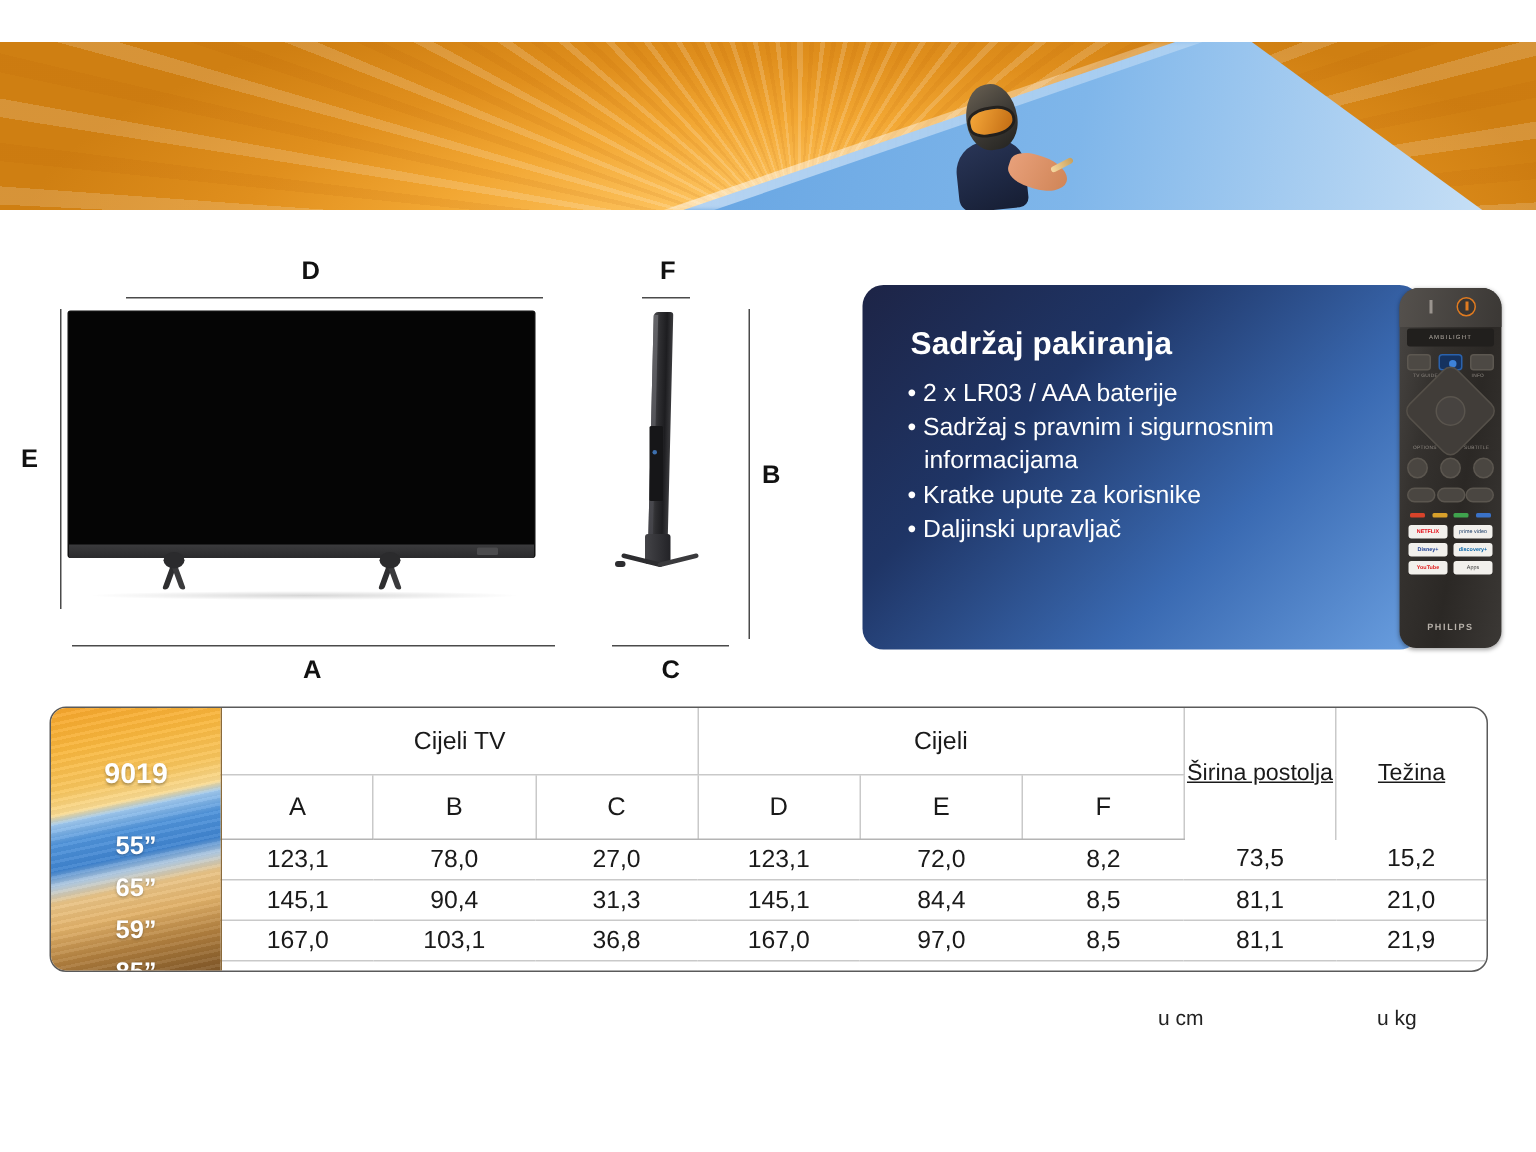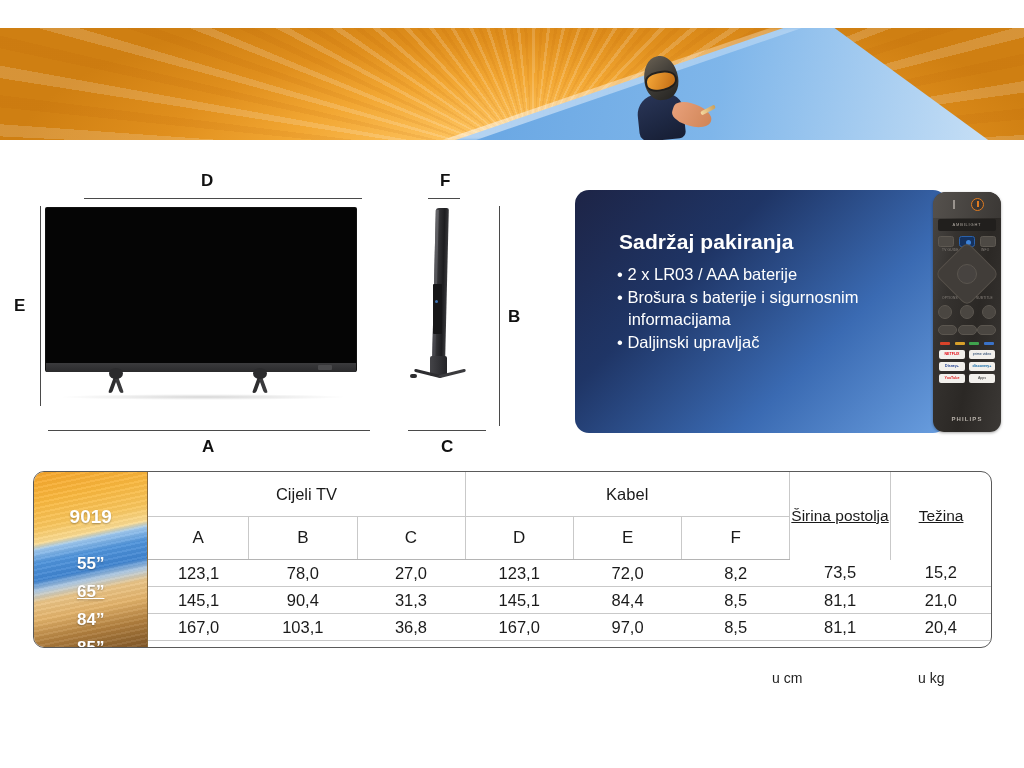--- a/index.html
+++ b/index.html
@@ -163,21 +163,21 @@
     position:absolute;left:2px;top:166px;width:7px;height:4px;
     background:#2d2d30;border-radius:2px;
   }
 
   
   .pkg{
     position:absolute;left:575px;top:190px;width:372px;height:243px;
     border-radius:14px;
     background:linear-gradient(135deg,#1d2446 0%,#1f3566 32%,#3a6ab2 66%,#6a9fe0 100%);
     color:#ffffff;
-    padding:16px;
+    padding:4px;
     box-sizing:border-box;
   }
   .pkg h2{
     margin:0;padding:24px 0 10px 28px;
     font-size:21px;font-weight:bold;letter-spacing:.1px;
   }
   .pkg ul{margin:0;padding:0 16px 0 26px;list-style:none;}
   .pkg li{
     font-size:16.5px;line-height:1.33;margin:0 0 1px 0;
     text-indent:-11px;padding-left:11px;
@@ -297,21 +297,21 @@
     content:"";position:absolute;left:0;top:0;width:100%;height:100%;
     background:repeating-linear-gradient(168deg,
       rgba(255,255,255,.07) 0 2px, rgba(0,0,0,.03) 2px 5px);
   }
   .thumb-label{
     position:absolute;width:100%;text-align:center;color:#fff;
     font-weight:bold;text-shadow:0 1px 2px rgba(0,0,0,.32);z-index:2;
   }
   .tl-model{top:34px;font-size:19px;}
   .tl-55{top:82px;font-size:17px;}
-  .tl-65{top:110px;font-size:17px;text-decoration:underline;}
+  .tl-65{top:110px;font-size:17px;}
   .tl-75{top:138px;font-size:17px;}
   .tl-85{top:166px;font-size:17px;}
   .grp{font-size:16.5px;}
   .sub{font-size:17px;}
   .val{font-size:16.5px;}
   .two-line{font-size:15.5px;line-height:1.15;text-decoration:underline;}
 
   .footnote{
     position:absolute;font-size:14px;color:#222;
   }
@@ -379,21 +379,22 @@
   <div class="dimlabel" style="left:441px;top:278px;">C</div>
 
   <div class="dimline-v" style="left:499px;top:46px;height:220px;"></div>
   <div class="dimlabel" style="left:508px;top:148px;">B</div>
 </div>
 
 <div class="pkg">
   <h2>Sadržaj pakiranja</h2>
   <ul>
     <li>2 x LR03 / AAA baterije</li>
-    <li>Brošura s baterije i sigurnosnim informacijama</li>
+    <li>Sadržaj s pravnim i sigurnosnim informacijama</li>
+    <li>Kratke upute za korisnike</li>
     <li>Daljinski upravljač</li>
   </ul>
 </div>
 
 <div class="remote">
   <div class="rtop"></div>
   <div class="tick"></div>
   <div class="pwr"></div>
 
   <div class="amb">AMBILIGHT</div>
@@ -450,25 +451,25 @@
 
 <div class="tablewrap">
   <table class="spec">
     <tbody>
         <tr>
       <td class="thumbcell" rowspan="6">
         <div class="thumb"></div>
         <div class="thumb-label tl-model">9019</div>
         <div class="thumb-label tl-55">55”</div>
         <div class="thumb-label tl-65">65”</div>
-        <div class="thumb-label tl-75">84”</div>
+        <div class="thumb-label tl-75">59”</div>
         <div class="thumb-label tl-85">85”</div>
       </td>
       <td class="grp hline vline" colspan="3" style="height:42px;">Cijeli TV</td>
-      <td class="grp hline vline" colspan="3">Kabel</td>
+      <td class="grp hline vline" colspan="3">Cijeli</td>
       <td class="two-line vline" rowspan="2" style="width:100px;">Širina postolja</td>
       <td class="two-line" rowspan="2" style="width:100px;">Težina</td>
     </tr>
 
     <tr>
       <td class="sub hline-strong vline" style="height:40px;width:100px;">A</td>
       <td class="sub hline-strong vline" style="width:108px;">B</td>
       <td class="sub hline-strong vline" style="width:108px;">C</td>
       <td class="sub hline-strong vline" style="width:108px;">D</td>
       <td class="sub hline-strong vline" style="width:108px;">E</td>
@@ -498,21 +499,21 @@
     </tr>
 
     <tr>
       <td class="val hline" style="height:24px;">167,0</td>
       <td class="val hline">103,1</td>
       <td class="val hline">36,8</td>
       <td class="val hline">167,0</td>
       <td class="val hline">97,0</td>
       <td class="val hline">8,5</td>
       <td class="val hline">81,1</td>
-      <td class="val hline">20,4</td>
+      <td class="val hline">21,9</td>
     </tr>
 
     <tr>
       <td class="val" style="height:24px;">189,4</td>
       <td class="val">115,8</td>
       <td class="val">39,0</td>
       <td class="val">189,4</td>
       <td class="val">108,7</td>
       <td class="val">9,6</td>
       <td class="val">81,4</td>

